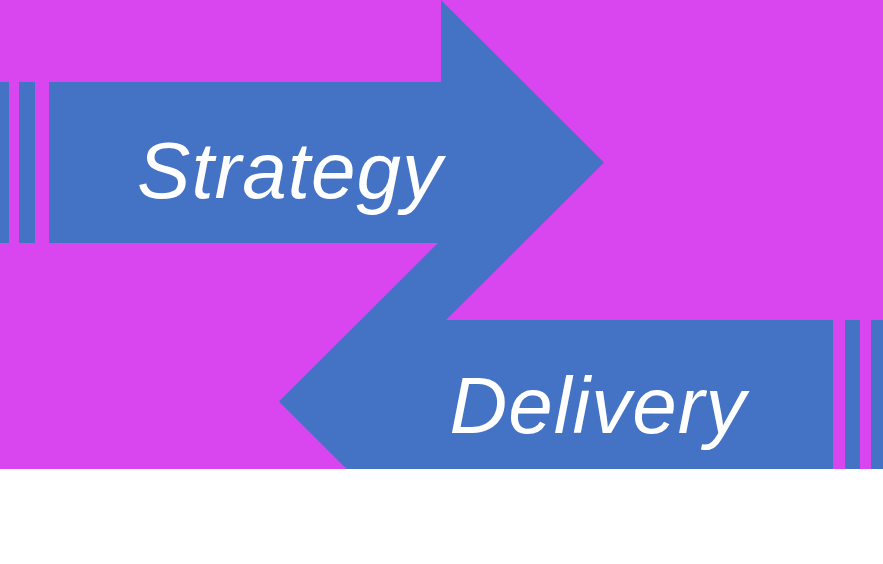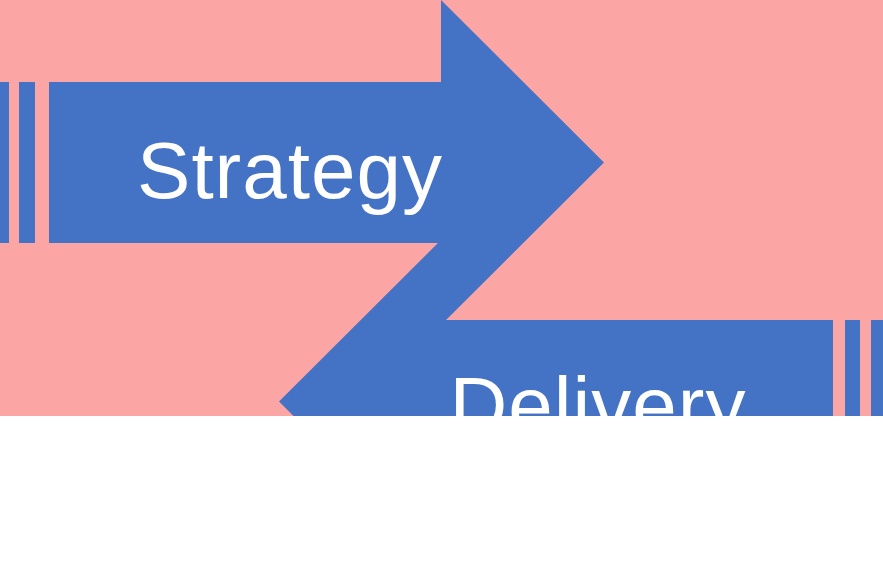--- a/index.html
+++ b/index.html
@@ -3,23 +3,24 @@
 <meta charset="utf-8">
 <style>
   html, body {
     margin: 0;
     padding: 0;
     background: #ffffff;
   }
   .stage {
     position: relative;
     width: 883px;
-    height: 416px;
-    background: #fca5a5;
+    height: 469px;
+    background: #d946ef;
     overflow: hidden;
+    font-style: italic;
   }
   svg {
     display: block;
   }
   .arrow-label {
     font-family: "Liberation Sans", sans-serif;
     font-size: 80px;
     font-weight: 400;
     letter-spacing: 1px;
   }

